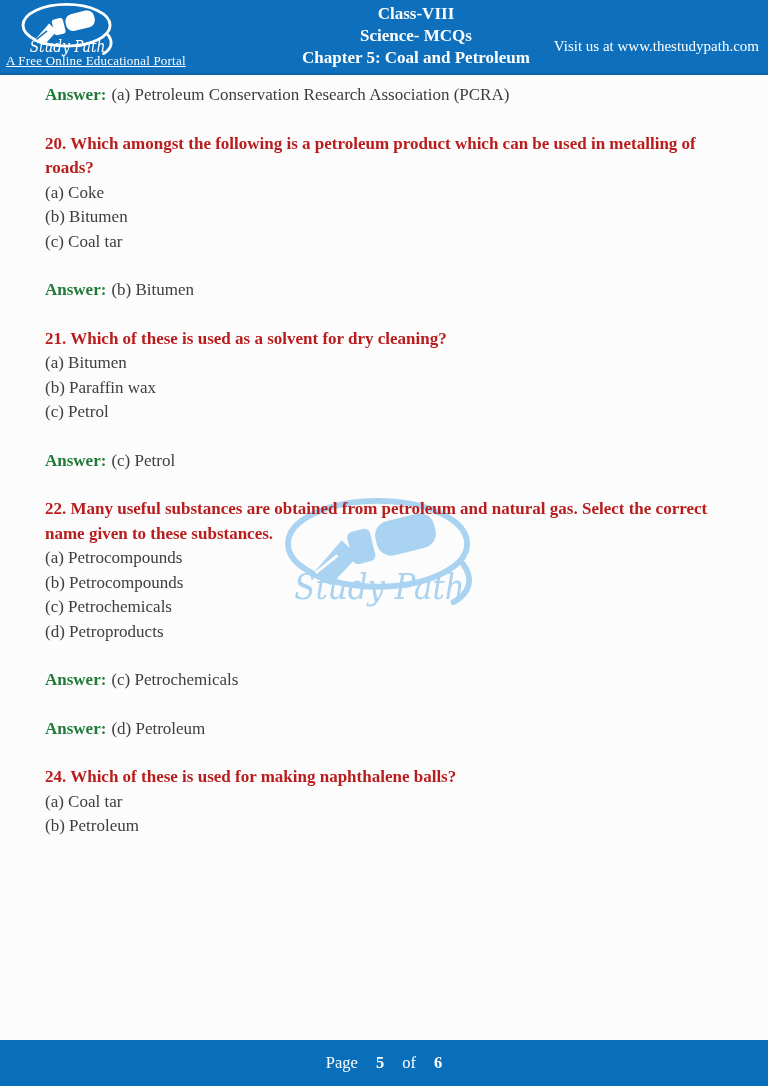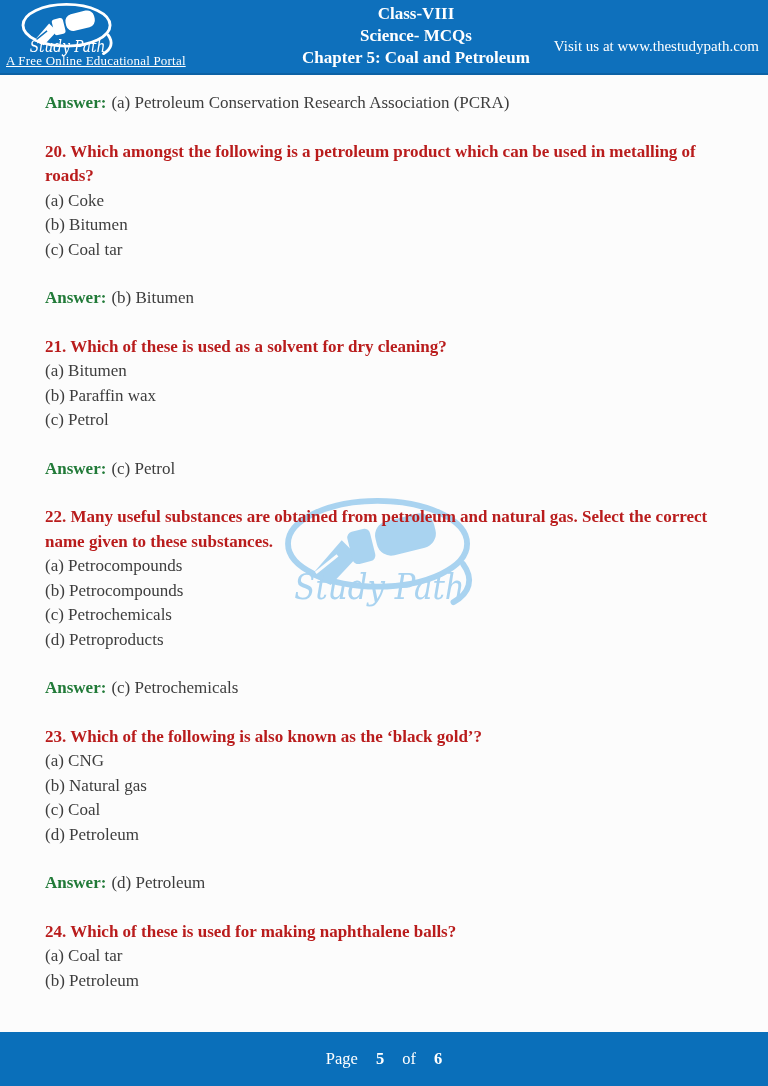--- a/index.html
+++ b/index.html
@@ -30,33 +30,33 @@
     line-height: 22px; white-space: nowrap; margin-left: 32px;
   }
   .header-visit { position: absolute; right: 9px; top: 6px; font-size: 15px; white-space: nowrap; margin-top: 32px; }
 
   
   .watermark { position: absolute; left: 282px; top: 498px; z-index: 0; }
 
   
   .content {
     position: relative; z-index: 1;
-    padding: 16px 44px 0 45px;
+    padding: 8px 44px 0 45px;
     font-size: 17px;
     line-height: 24.5px;
   }
   .block { margin: 0 0 24px 0; }
   .question-text { font-weight: bold; margin: 0; color: #b91c1c; }
   .option { margin: 0; }
   .answer-line { margin: 0 0 24px 0; }
   .answer-label { color: #217a38; font-weight: bold; margin-right: 5px; }
 
   
   .footer {
-    position: absolute; left: 0; bottom: 0; width: 100%; height: 54px;
+    position: absolute; left: 0; bottom: 0; width: 100%; height: 46px;
     background: #0a6fba; color: #ffffff;
     display: flex; align-items: center; justify-content: center; gap: 18px;
     font-size: 16.5px;
   }
   .footer .num { font-weight: bold; }
 </style>
 </head>
 <body>
 
 <div class="page">
@@ -133,29 +133,20 @@
             <div class="option">(a) Petrocompounds</div>
             <div class="option">(b) Petrocompounds</div>
             <div class="option">(c) Petrochemicals</div>
             <div class="option">(d) Petroproducts</div>
           </div>
   </div>
   <p class="block answer-line">
     <span class="answer-label">Answer:</span><span class="answer-text">(c) Petrochemicals</span>
   </p>
 
-  <div class="block question-block">
-    <p class="question-text">23. Which of the following is also known as the ‘black gold’?</p>
-    <div class="options">
-            <div class="option">(a) CNG</div>
-            <div class="option">(b) Natural gas</div>
-            <div class="option">(c) Coal</div>
-            <div class="option">(d) Petroleum</div>
-          </div>
-  </div>
   <p class="block answer-line">
     <span class="answer-label">Answer:</span><span class="answer-text">(d) Petroleum</span>
   </p>
 
   <div class="block question-block">
     <p class="question-text">24. Which of these is used for making naphthalene balls?</p>
     <div class="options">
             <div class="option">(a) Coal tar</div>
             <div class="option">(b) Petroleum</div>
           </div>

